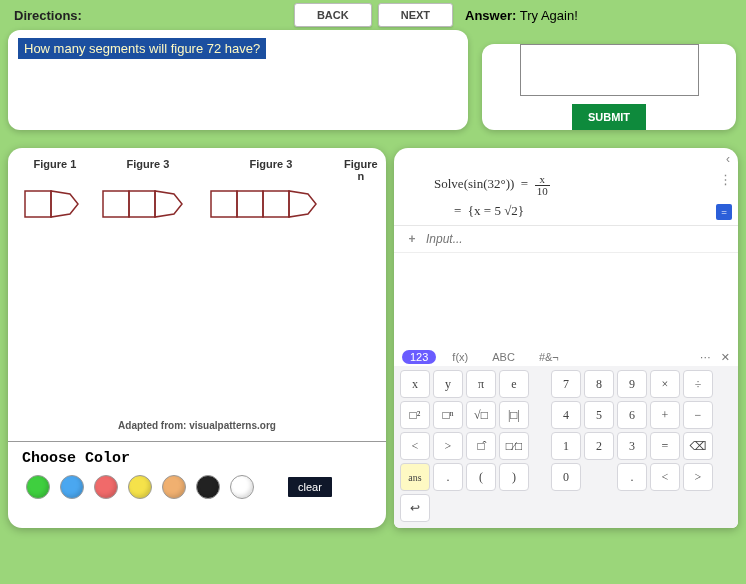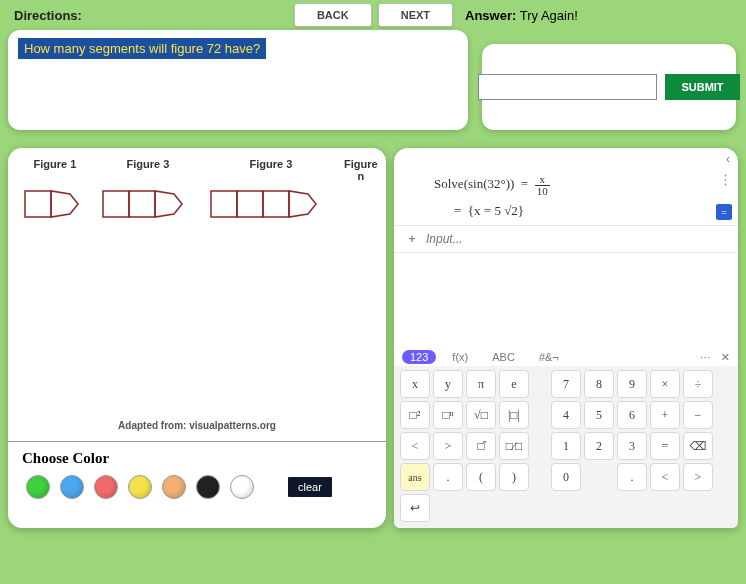--- a/index.html
+++ b/index.html
@@ -41,31 +41,32 @@
 
   .question-panel {
     position:absolute; left:8px; top:30px;
     width:460px; height:100px;
     background:#fff; border-radius:12px;
     box-shadow:0 2px 6px rgba(0,0,0,0.2);
     padding:8px 10px;
   }
   .question-text {
     display:inline-block;
-    background:#1b4fa0; color:#fde047;
+    background:#1b4fa0; color:#fef9c3;
     padding:3px 6px; font-size:13px;
   }
 
   .submit-panel {
     position:absolute; right:10px; top:44px;
     width:254px; height:86px;
     background:#fff; border-radius:12px;
     box-shadow:0 2px 6px rgba(0,0,0,0.2);
     display:flex; align-items:center; justify-content:center; gap:8px;
     padding:0 14px;
+    flex-direction:column;
   }
   .answer-input {
     flex:1; height:26px; border:1px solid #888;
   }
   .submit-btn {
     background:#0e8a3c; color:#fff; border:none;
     padding:7px 16px; font-size:11px; font-weight:bold;
   }
 
   .figures-panel {
@@ -79,21 +80,21 @@
     display:grid; grid-template-columns:1fr 1fr 1fr 1fr;
     row-gap:8px; column-gap:8px;
     height:260px;
   }
   .fig-cell { text-align:center; }
   .fig-label { font-size:11px; font-weight:bold; color:#333; margin-bottom:6px; display:block;}
   .fig-svg { margin:0 auto; display:block; }
   .attribution { text-align:center; font-size:10px; color:#555; font-weight:bold; margin-top:2px;}
   .divider { border:none; border-top:1px solid #999; margin:10px -12px 8px; }
 
-  .choose-color { font-size:15px; font-weight:bold; font-family:Liberation Serif, serif; margin:2px 0 8px 2px;}
+  .choose-color { font-size:15px; font-weight:bold; font-family:Liberation Mono, monospace; margin:2px 0 8px 2px;}
   .color-row { display:flex; align-items:center; gap:10px; padding-left:6px;}
   .swatch {
     width:24px; height:24px; border-radius:50%;
     border:1px solid #999; box-shadow:inset -2px -2px 4px rgba(0,0,0,0.15);
   }
   .clear-btn {
     background:#0f172a; color:#fff; border:none; border-radius:1px;
     padding:4px 10px; font-size:11px; margin-left:24px;
   }
 

